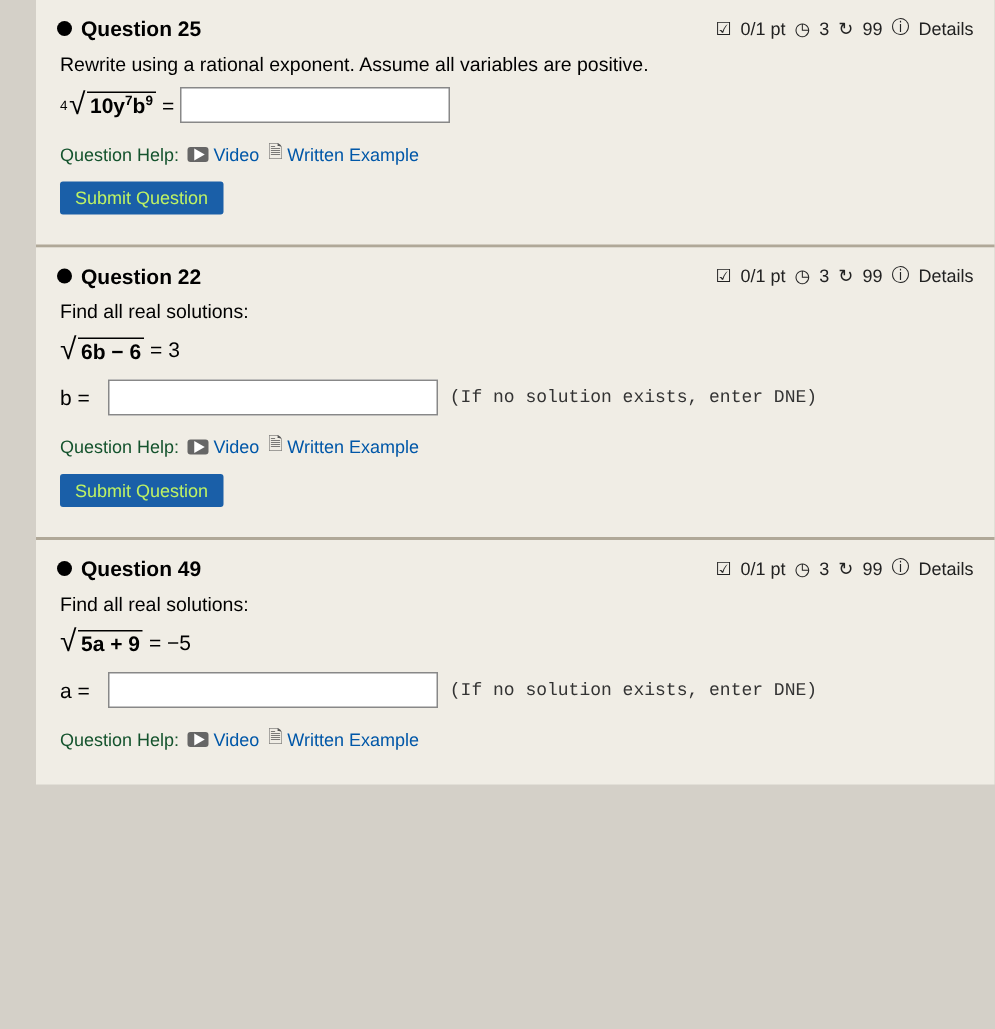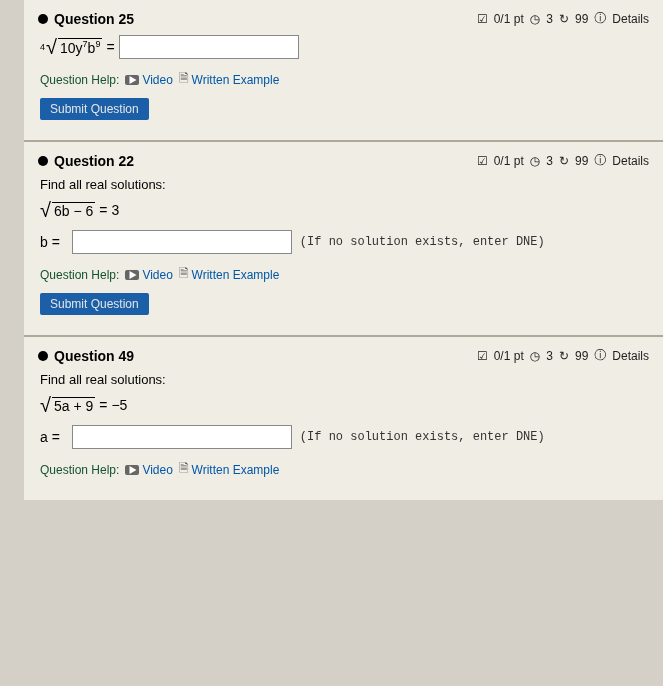--- a/index.html
+++ b/index.html
@@ -118,21 +118,21 @@
       top: 50%;
       left: 55%;
       transform: translate(-50%, -50%);
     }
     .doc-icon {
       font-size: 12px;
       color: #555;
     }
     .submit-btn {
       background: #1a5fa8;
-      color: #e5e5e5;
+      color: #bef264;
       border: none;
       padding: 4px 10px;
       font-size: 12px;
       cursor: pointer;
       border-radius: 2px;
     }
 
     
     .superscript { font-size: 9px; vertical-align: super; }
 
@@ -148,20 +148,21 @@
     }
     .radical-sign {
       font-size: 20px;
       line-height: 1;
       margin-right: 1px;
     }
     .radical-content {
       border-top: 1.5px solid #000;
       padding: 0 2px;
       font-size: 14px;
+      font-weight: bold;
     }
 
     .eq-sign {
       font-size: 14px;
     }
     .var-label {
       font-size: 14px;
       margin-right: 4px;
     }
   </style>
@@ -180,20 +181,21 @@
       <span>◷</span>
       <span>3</span>
       <span>↻</span>
       <span>99</span>
       <span>ⓘ</span>
       <span>Details</span>
     </div>
   </div>
 
   <div class="question-body">
+    <div class="question-instruction">Rewrite using a rational exponent. Assume all variables are positive.</div>
 
     <div class="math-expr">
       <span class="radical-wrapper">
         <span class="radical-index">4</span>
         <span class="radical-sign">√</span>
         <span class="radical-content">
           10y<span class="superscript">7</span>b<span class="superscript">9</span>
         </span>
       </span>
       <span class="eq-sign">=</span>

